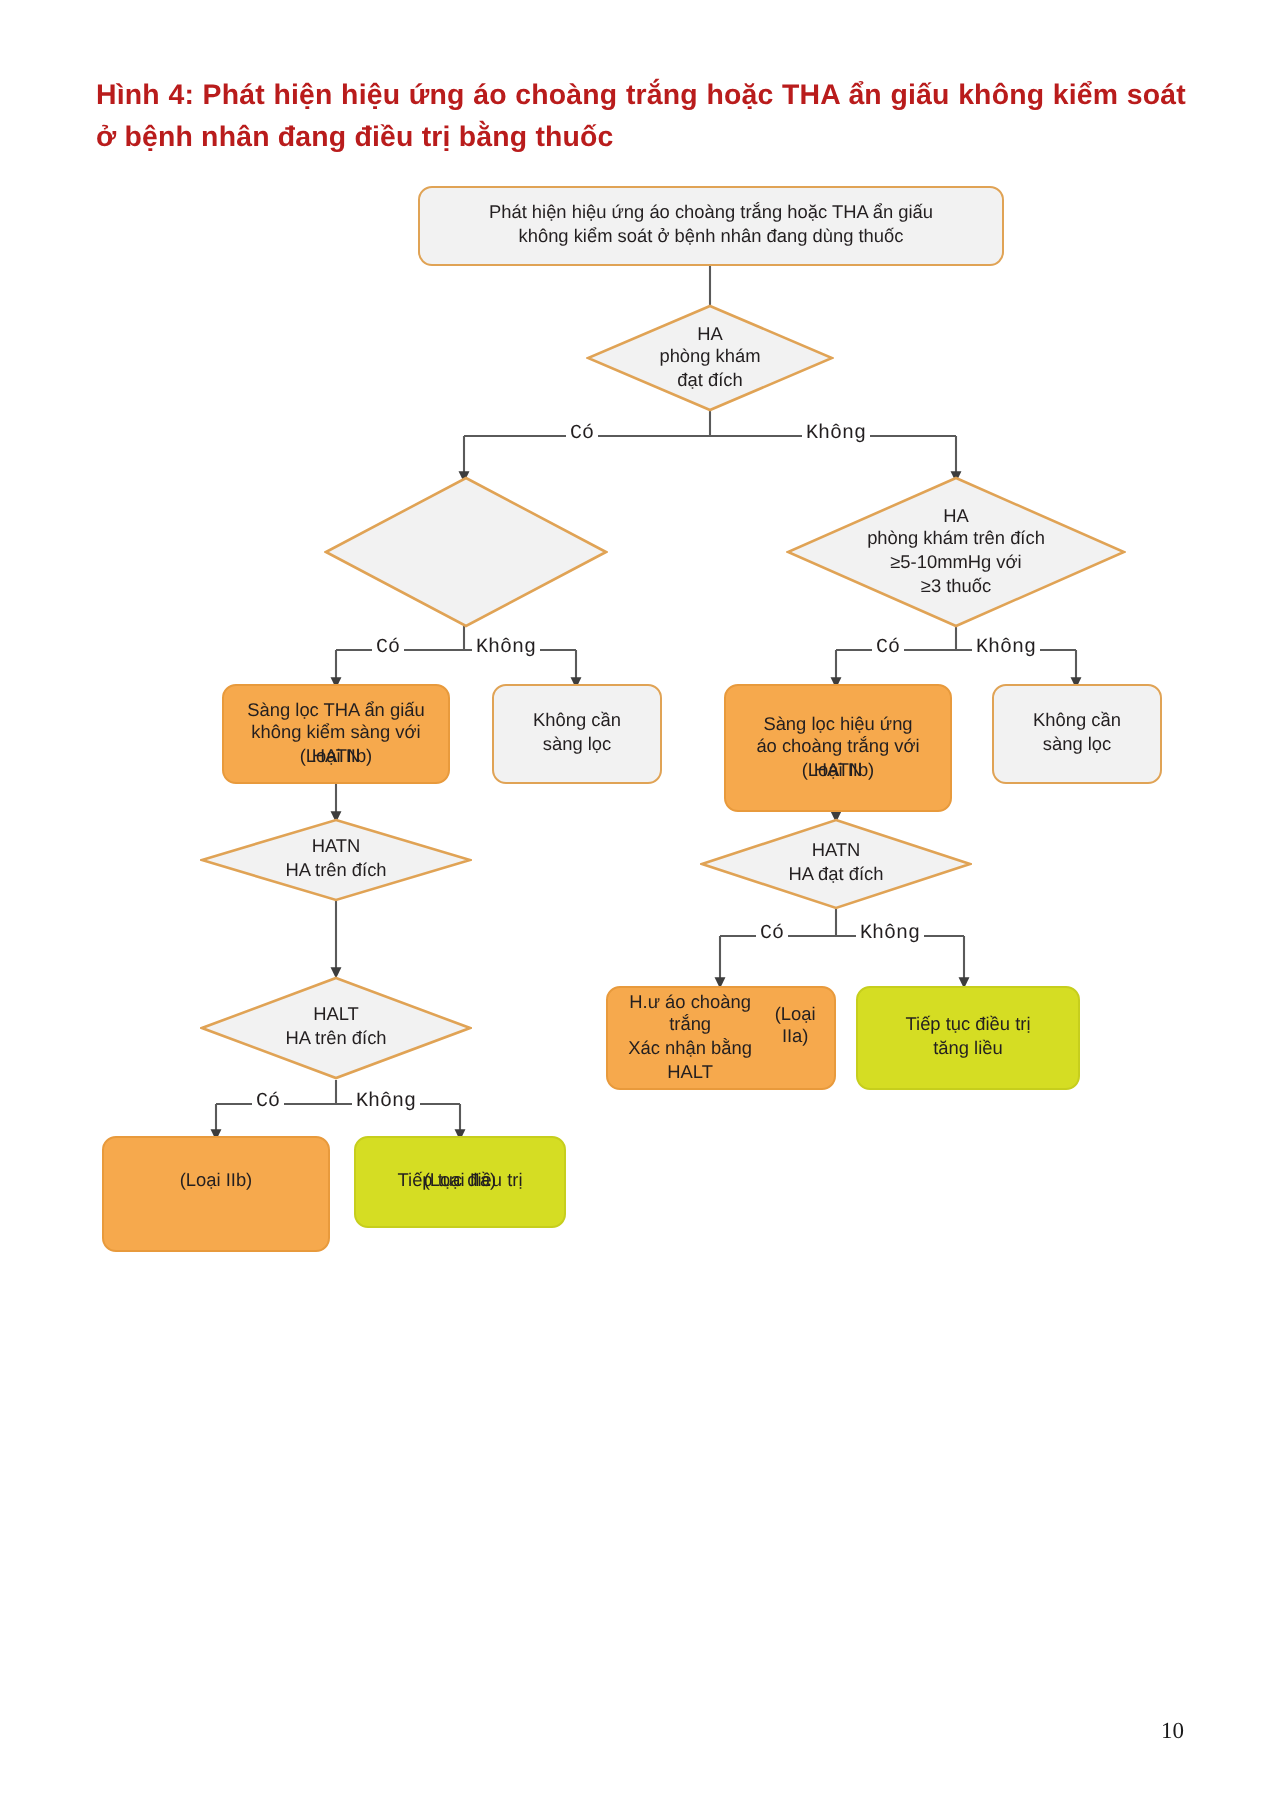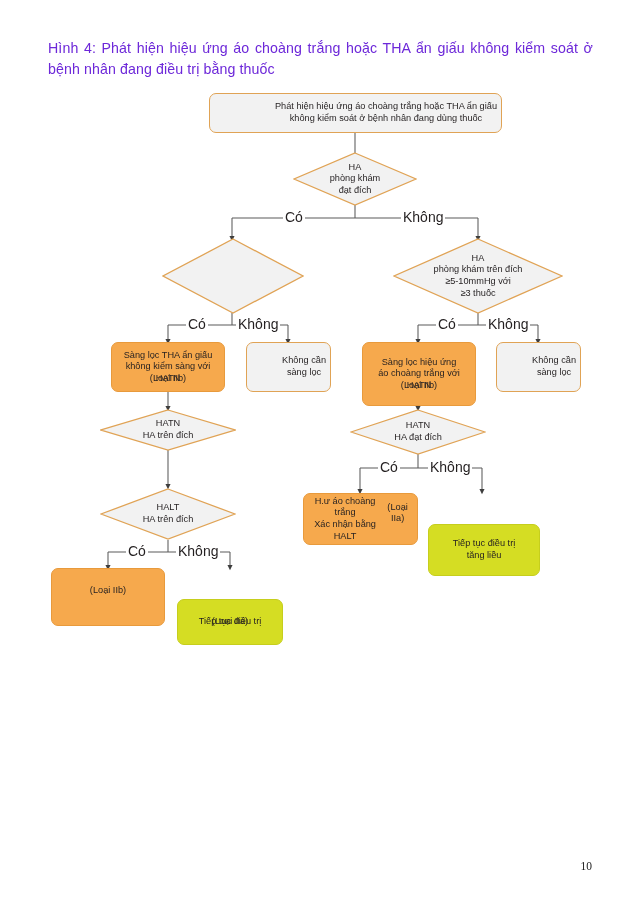--- a/index.html
+++ b/index.html
@@ -13,26 +13,26 @@
     font-family: "Liberation Sans", "DejaVu Sans", sans-serif;
     color: #231f20;
     overflow: hidden;
   }
 
   #page-title {
     position: absolute;
     left: 48px; top: 38px;
     width: 545px;
     font-size: 14.2px;
-    font-weight: normal;
+    font-weight: bold;
     line-height: 21px;
     text-align: justify;
     text-align-last: left;
     letter-spacing: 0.1px;
-    color: #6d28d9;
+    color: #b91c1c;
   }
 
   #chart-area {
     position: absolute;
     left: 0; top: 0;
     width: 638px; height: 899px;
   }
 
   #edges {
     position: absolute;
@@ -54,32 +54,30 @@
   }
 
   
   .box {
     border-radius: 7px;
     padding: 2px 4px;
   }
   .box-gray {
     background: #f2f2f2;
     border: 1.1px solid #e0a355;
-    justify-content: flex-end;
   }
   .box-orange {
     background: #f6a94d;
     border: 1.1px solid #e89a3c;
     color: #231f20;
   }
   .box-lime {
     background: #d5dd23;
     border: 1.1px solid #c6ce1d;
     color: #231f20;
-    margin-top: 31px;
   }
 
   
   .diamond {
     background: transparent;
     border: none;
   }
   .diamond .dshape {
     position: absolute;
     left: 0; top: 0;
@@ -87,27 +85,28 @@
     z-index: 1;
   }
   .diamond .dlabel {
     position: relative;
     z-index: 2;
     padding: 0 6px;
   }
 
   .edge-label {
     position: absolute;
-    font-size: 14px;
+    font-size: 10px;
     line-height: 11px;
     color: #231f20;
     background: #ffffff;
     padding: 0 2px;
     z-index: 3;
     white-space: nowrap;
+    font-family: Liberation Mono, monospace;
   }
 
   #page-number {
     position: absolute;
     right: 46px;
     top: 860px;
     font-size: 11.5px;
     color: #1a1a1a;
     font-family: "Liberation Serif", serif;
   }

